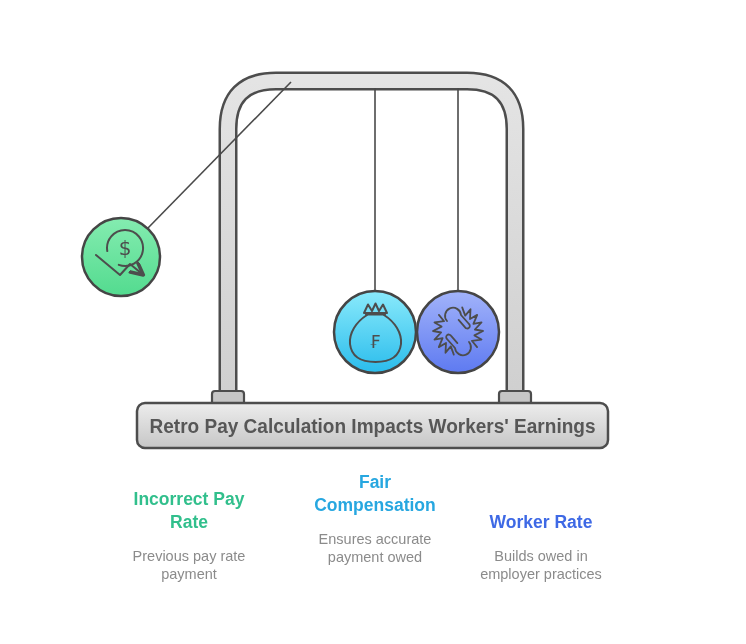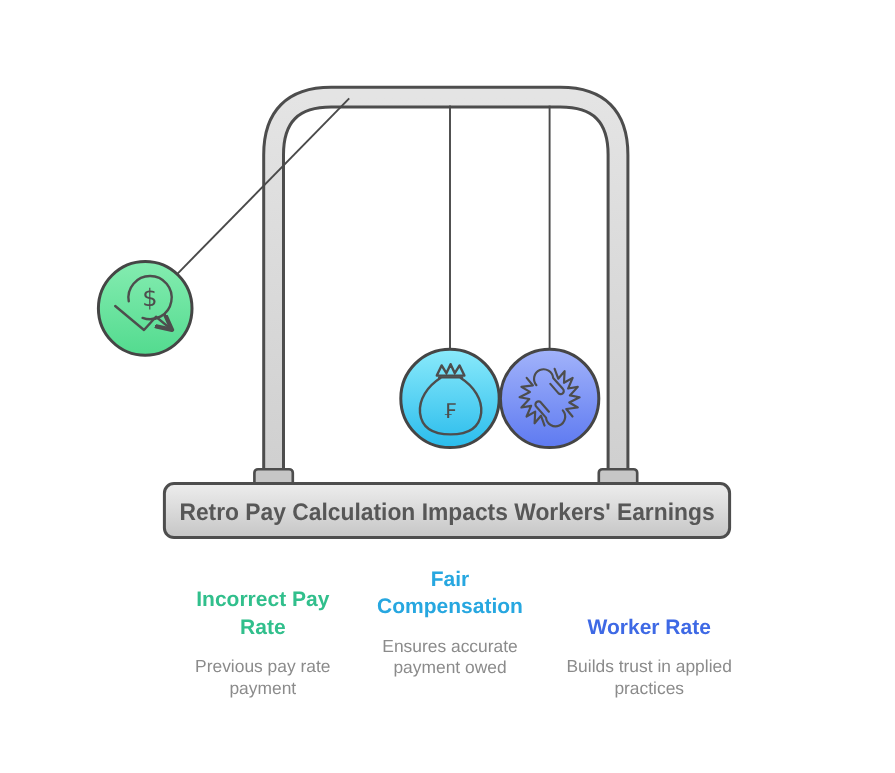--- a/index.html
+++ b/index.html
@@ -18,21 +18,21 @@
   .col .heading{
     height:47px;
     display:flex;flex-direction:column;justify-content:flex-end;
     font-size:17.5px;font-weight:bold;line-height:23px;
   }
   .col .body{
     margin-top:14px;
     font-size:14.5px;line-height:17.5px;
     color:#8b8b8b;
   }
-  .col1{left:144px;top:487px;width:150px;}
+  .col1{left:114px;top:487px;width:150px;}
   .col2{left:300px;top:470px;width:150px;}
   .col3{left:471px;top:487px;width:140px;}
   .c1{color:#31BF8C;}
   .c2{color:#27A7E0;}
   .c3{color:#3E69E5;}
 </style>
 </head>
 <body>
 
 <div class="canvas">
@@ -124,16 +124,16 @@
     <div class="body">Previous pay rate payment</div>
   </div>
 
   <div class="col col2">
     <div class="heading c2">Fair Compensation</div>
     <div class="body">Ensures accurate payment owed</div>
   </div>
 
   <div class="col col3">
     <div class="heading c3">Worker Rate</div>
-    <div class="body">Builds trust in applied practices</div>
+    <div class="body">Builds owed in employer practices</div>
   </div>
 
 </div>
 
 </body></html>

